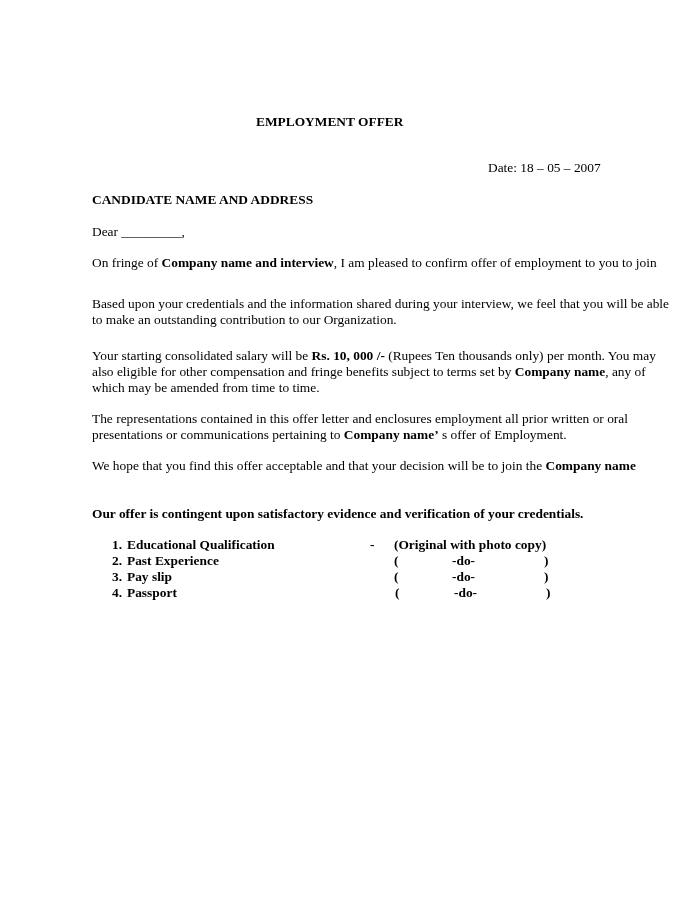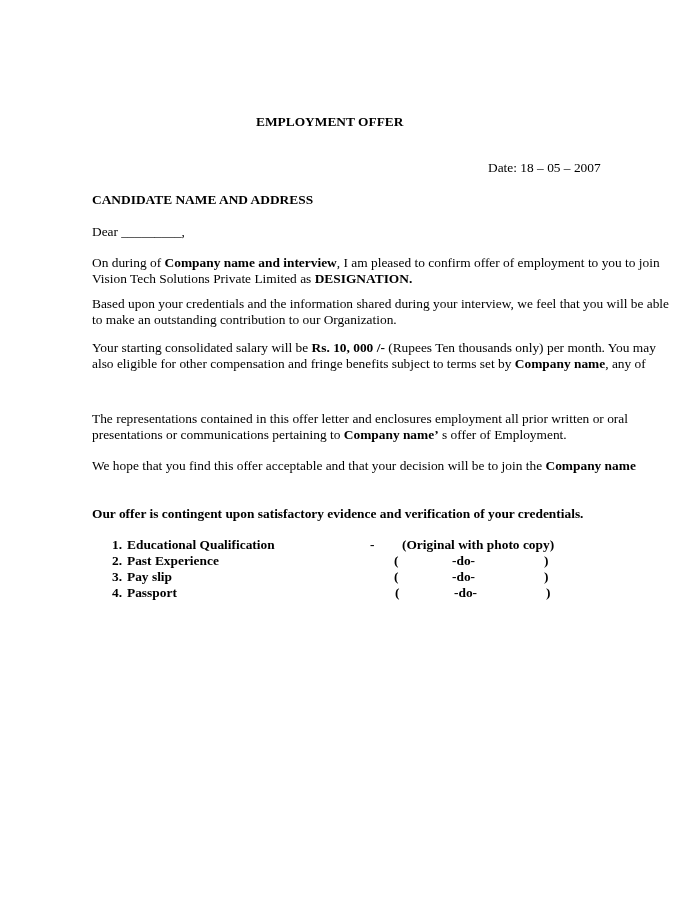--- a/index.html
+++ b/index.html
@@ -36,21 +36,21 @@
     .para {
       position: absolute;
       left: 92px;
       width: 600px;
       white-space: nowrap;
     }
     .para .line { display: block; height: 16px; }
     b { font-weight: bold; }
     .p1 { top: 255px; }
     .p2 { top: 296px; }
-    .p3 { top: 340px; }
+    .p3 { top: 348px; }
     .p4 { top: 411px; }
     .p5 { top: 458px; }
     .contingent {
       left: 92px; top: 506px;
       font-weight: bold;
     }
     .docs {
       position: absolute;
       left: 112px;
       top: 537px;
@@ -60,48 +60,48 @@
       position: relative;
       height: 16px;
       width: 450px;
     }
     .doc-row .num { position: absolute; left: 0; }
     .doc-row .name { position: absolute; left: 15px; }
     .doc-row .dash { position: absolute; left: 258px; }
     .doc-row .open { position: absolute; left: 282px; }
     .doc-row .mid { position: absolute; left: 340px; font-family: Liberation Serif, serif; }
     .doc-row .close { position: absolute; left: 432px; }
-    .doc-row .full { position: absolute; left: 290px; text-align: right; }
+    .doc-row .full { position: absolute; left: 282px; text-align: right; }
   </style>
 </head>
 <body>
 
 <div>
 
   <div class="abs title">EMPLOYMENT OFFER</div>
 
   <div class="abs date">Date: 18 – 05 – 2007</div>
 
   <div class="abs candidate">CANDIDATE NAME AND ADDRESS</div>
 
   <div class="abs dear">Dear _________,</div>
 
   <div class="para p1">
-    <span class="line"><span>On during of </span><b>Company name and interview</b><span>, I am pleased to confirm offer of employment to you to join</span></span>
-    <span class="line"><span>Vision Tech Solutions Private Limited as </span><b>DESIGNATION.</b></span>
+    <span class="line"><span>On fringe of </span><b>Company name and interview</b><span>, I am pleased to confirm offer of employment to you to join</span></span>
   </div>
 
   <div class="para p2">
     <span class="line">Based upon your credentials and the information shared during your interview, we feel that you will be able</span>
     <span class="line">to make an outstanding contribution to our Organization.</span>
   </div>
 
   <div class="para p3">
     <span class="line"><span>Your starting consolidated salary will be </span><b>Rs. 10, 000 /-</b><span> (Rupees Ten thousands only) per month. You may</span></span>
     <span class="line"><span>also eligible for other compensation and fringe benefits subject to terms set by </span><b>Company name</b><span>, any of</span></span>
+    <span class="line">which may be amended from time to time.</span>
   </div>
 
   <div class="para p4">
     <span class="line">The representations contained in this offer letter and enclosures employment all prior written or oral</span>
     <span class="line"><span>presentations or communications pertaining to </span><b>Company name’</b><span> s offer of Employment.</span></span>
   </div>
 
   <div class="para p5">
     <span class="line"><span>We hope that you find this offer acceptable and that your decision will be to join the </span><b>Company name</b></span>
   </div>

